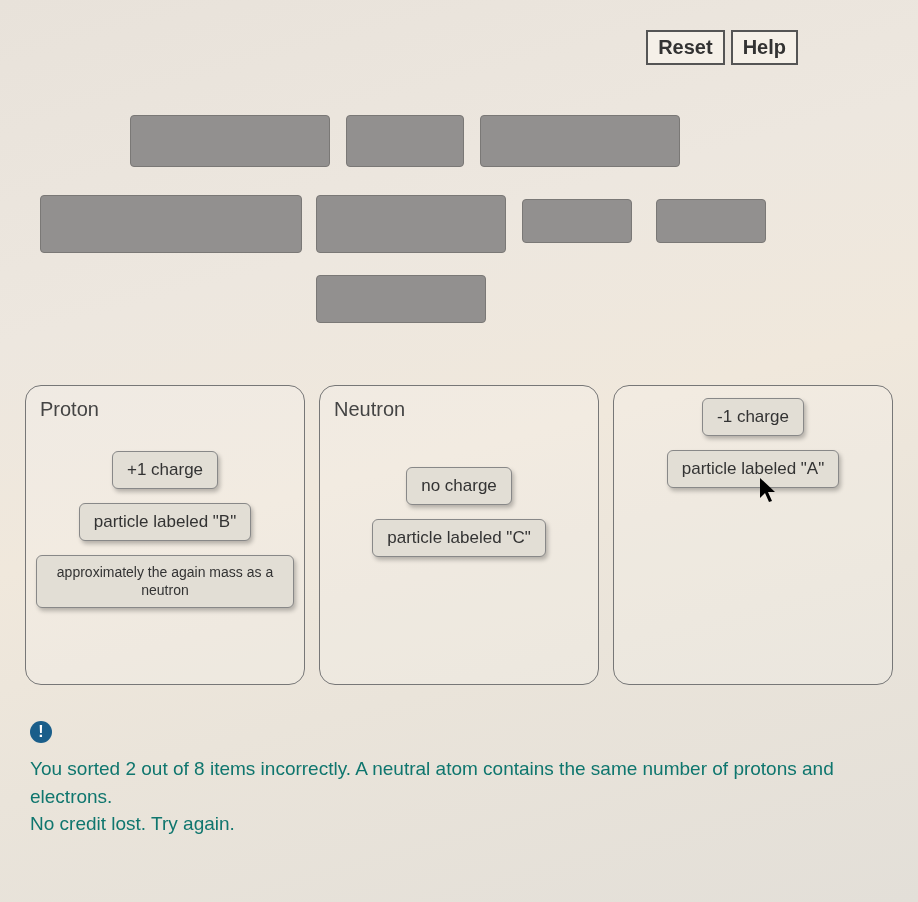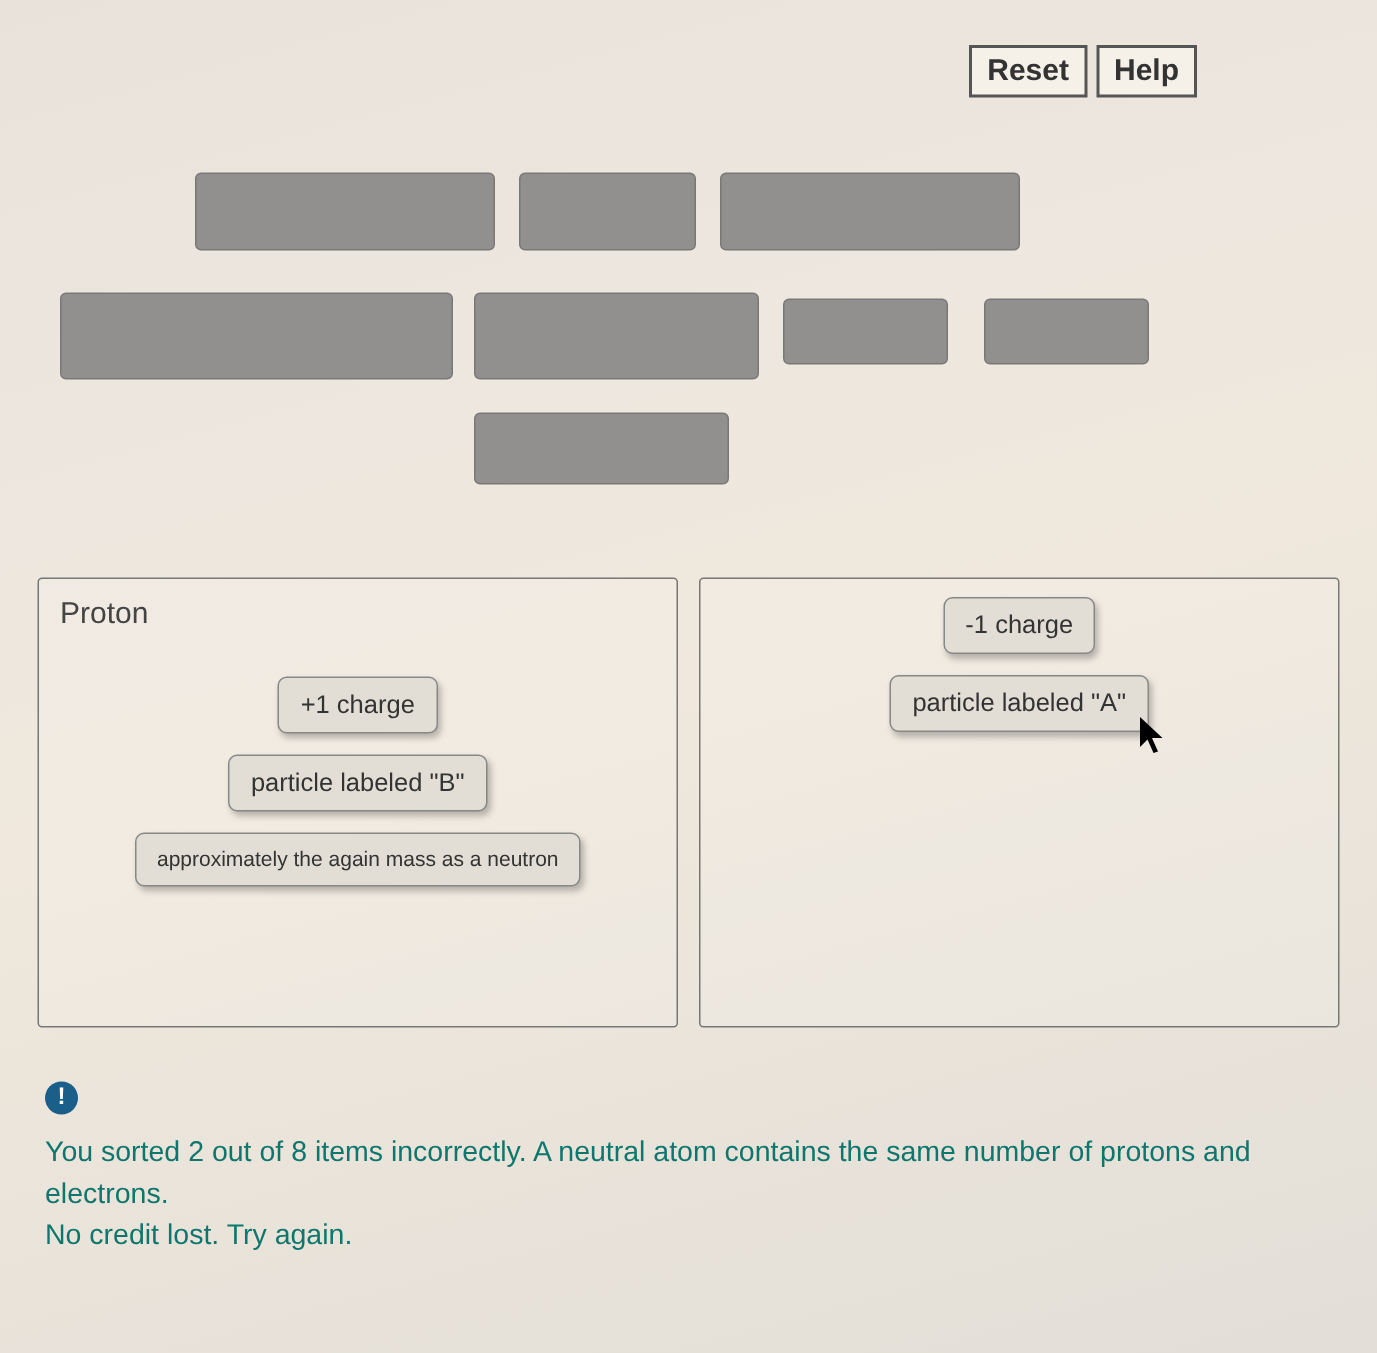--- a/index.html
+++ b/index.html
@@ -45,21 +45,21 @@
     .bins {
       display: flex;
       gap: 14px;
       padding: 0 5px;
     }
     .bin {
       flex: 1;
       min-height: 300px;
       background: rgba(255,255,255,0.15);
       border: 1.5px solid #777;
-      border-radius: 3px;
+      border-radius: 16px;
       padding: 12px 10px 20px 10px;
     }
     .bin-title {
       font-size: 20px;
       color: #444;
       margin-bottom: 30px;
       padding-left: 4px;
     }
     .bin-items {
       display: flex;
@@ -138,20 +138,27 @@
 
   <div class="bin">
     <div class="bin-title">Proton</div>
     <div class="bin-items">
       <div class="sorted-item">+1 charge</div>
       <div class="sorted-item">particle labeled "B"</div>
       <div class="sorted-item small-text">approximately the again mass as a neutron</div>
     </div>
   </div>
 
+  <div class="bin">
+    <div class="bin-title">Neutron</div>
+    <div class="bin-items" style="margin-top:46px;">
+      <div class="sorted-item">no charge</div>
+      <div class="sorted-item">particle labeled "C"</div>
+    </div>
+  </div>
 
   <div class="bin">
     <div class="bin-items">
       <div class="sorted-item">-1 charge</div>
       <div class="sorted-item">particle labeled "A"</div>
     </div>
   </div>
 </div>
 
 <div class="feedback">

